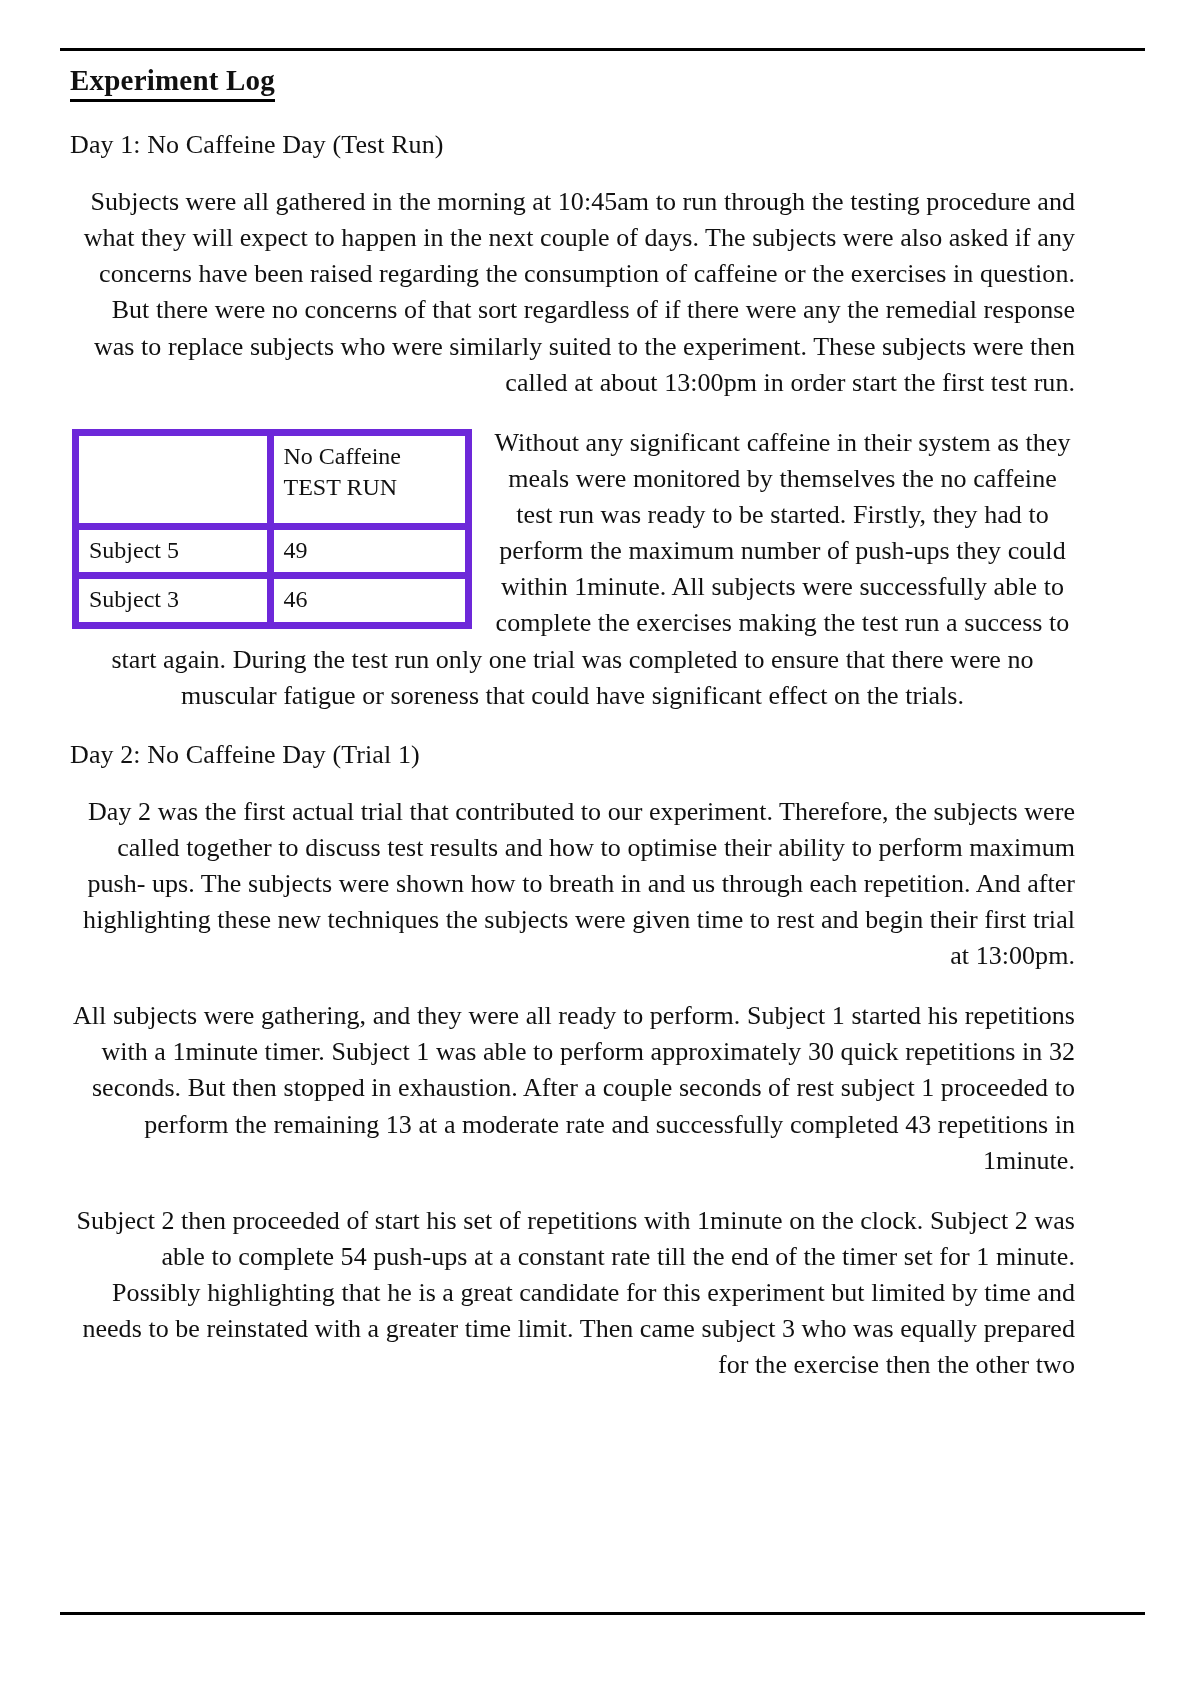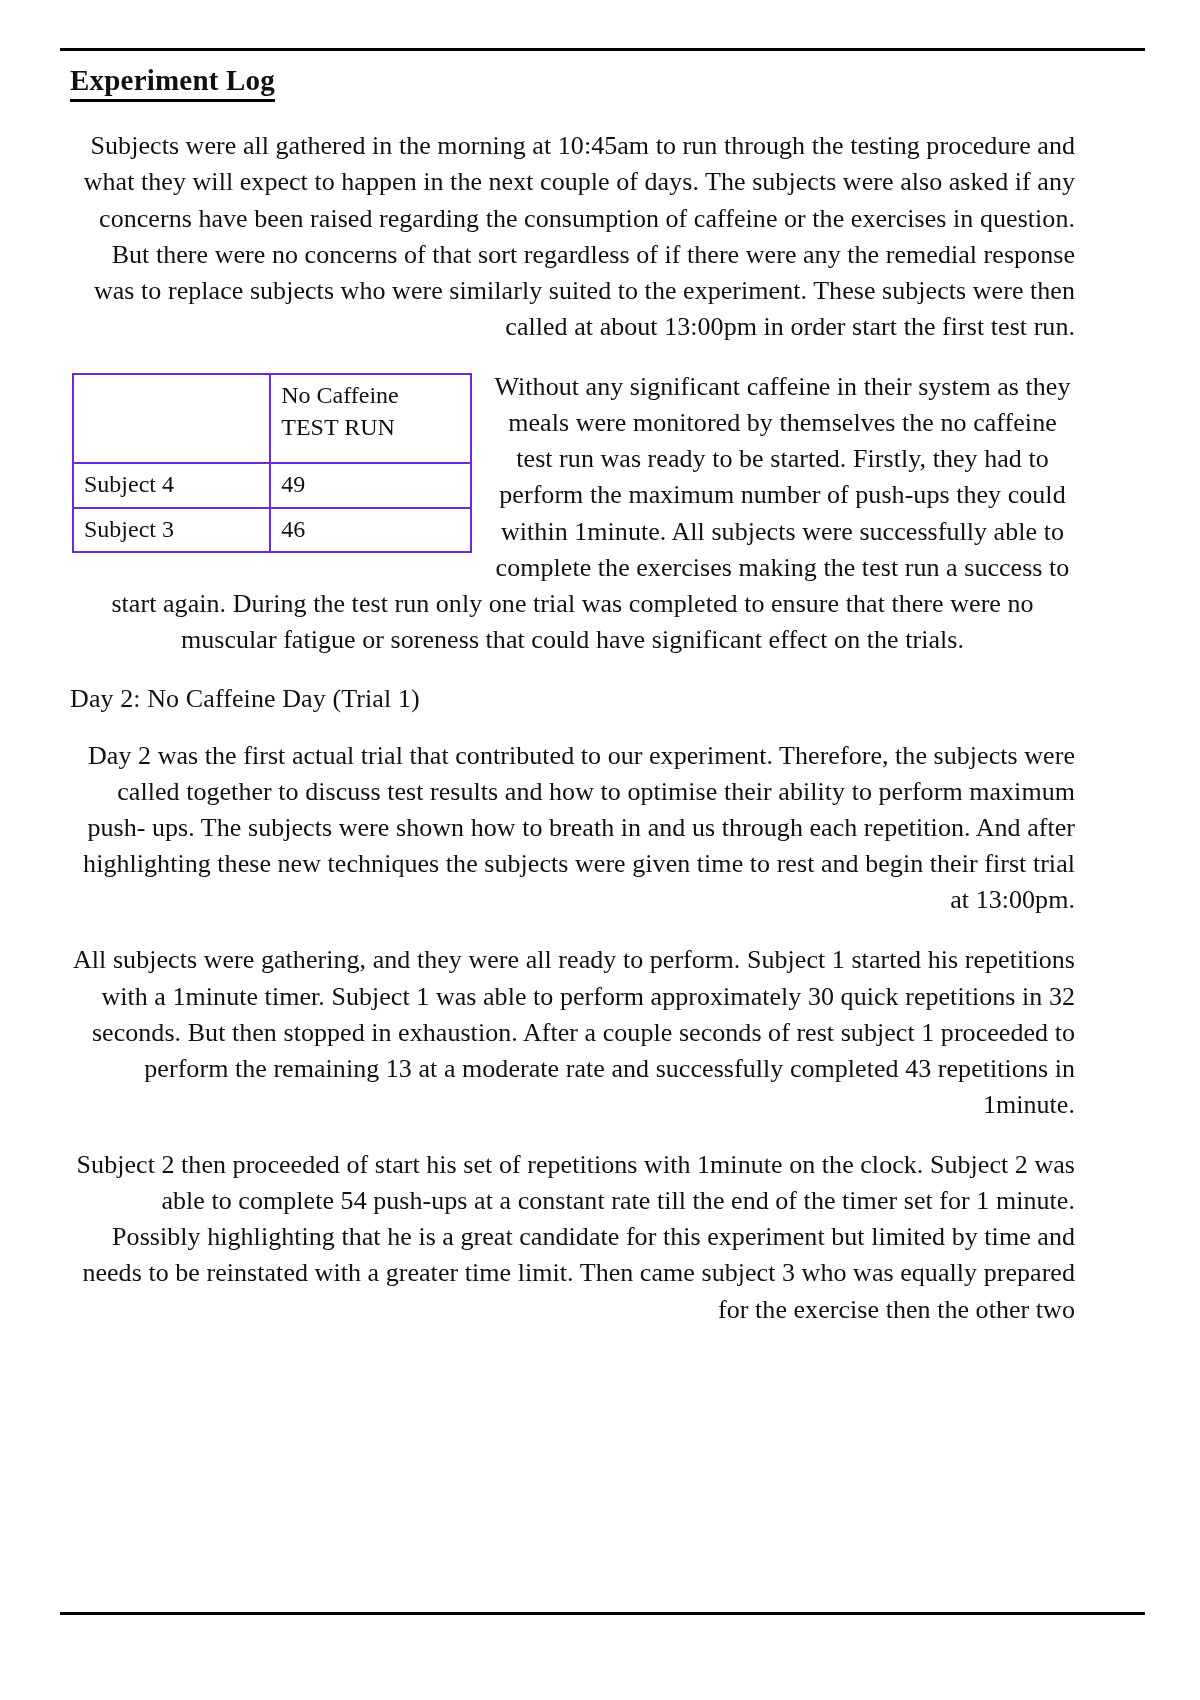--- a/index.html
+++ b/index.html
@@ -77,21 +77,21 @@
     overflow: hidden;
   }
   table.data-table {
     float: left;
     border-collapse: collapse;
     margin: 4px 18px 6px 2px;
     width: 400px;
     background: #ffffff;
   }
   table.data-table td {
-    border: 2px solid #6d28d9;
+    border: 7px solid #6d28d9;
     font-size: 24px;
     line-height: 1.32;
     padding: 5px 10px 6px 10px;
     vertical-align: top;
   }
   table.data-table td.col-label {
     width: 198px;
   }
   table.data-table td.col-value {
     width: 200px;
@@ -118,36 +118,37 @@
 <div class="page">
 
   <div class="rule-top"></div>
 
   <div class="content">
 
     <div class="title-wrap">
       <span class="doc-title">Experiment Log</span>
     </div>
 
+    <div class="day-heading">Day 1: No Caffeine Day (Test Run)</div>
 
     <p class="body-text">Subjects were all gathered in the morning at 10:45am to run through the testing procedure and what they will expect to happen in the next couple of days. The subjects were also asked if any concerns have been raised regarding the consumption of caffeine or the exercises in question. But there were no concerns of that sort regardless of if there were any the remedial response was to replace subjects who were similarly suited to the experiment. These subjects were then called at about 13:00pm in order start the first test run.</p>
 
     <div class="float-block">
 
       <table class="data-table">
         <tbody>
           <tr class="header-row">
             <td class="col-label"></td>
             <td class="col-value">
               <span class="hdr-line">No Caffeine</span>
               <span class="hdr-line">TEST RUN</span>
             </td>
           </tr>
           <tr>
-            <td class="col-label">Subject 4</td>
+            <td class="col-label">Subject 5</td>
             <td class="col-value">49</td>
           </tr>
           <tr>
             <td class="col-label">Subject 3</td>
             <td class="col-value">46</td>
           </tr>
         </tbody>
       </table>
 
       <div class="wrap-text">Without any significant caffeine in their system as they meals were monitored by themselves the no caffeine test run was ready to be started. Firstly, they had to perform the maximum number of push-ups they could within 1minute. All subjects were successfully able to complete the exercises making the test run a success to start again. During the test run only one trial was completed to ensure that there were no muscular fatigue or soreness that could have significant effect on the trials.</div>

